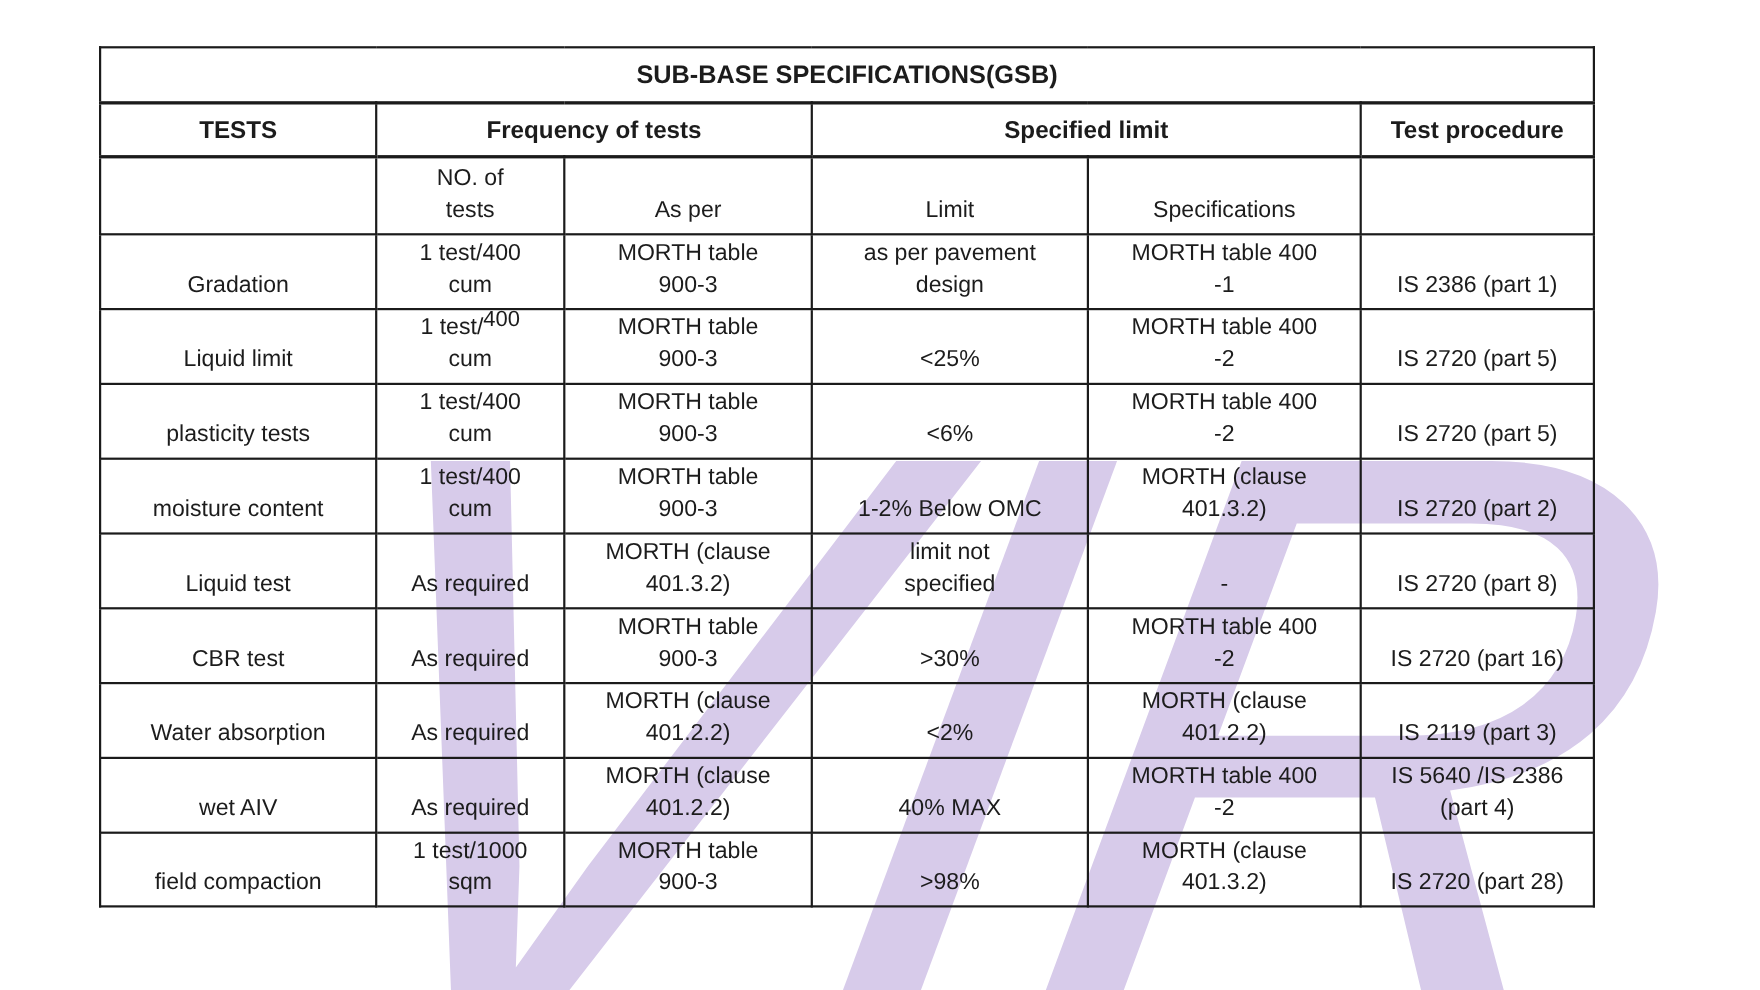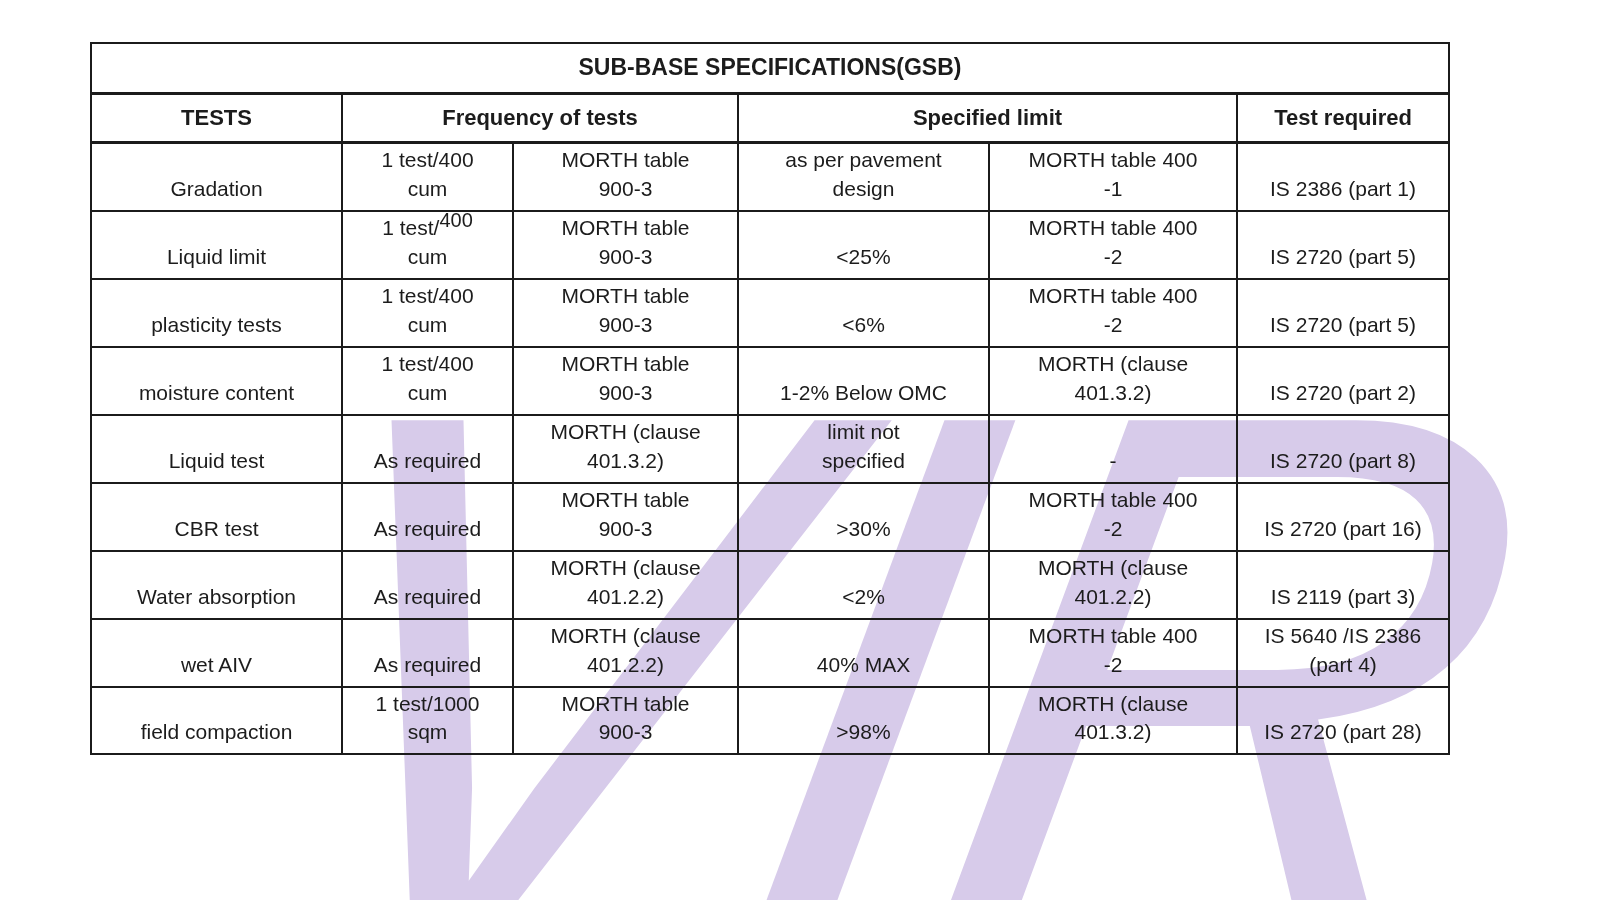--- a/index.html
+++ b/index.html
@@ -93,21 +93,30 @@
     <col style="width:212px">
   </colgroup>
   <thead>
     <tr class="title-row">
       <th colspan="6">SUB-BASE SPECIFICATIONS(GSB)</th>
     </tr>
     <tr class="colhead-row">
       <th>TESTS</th>
       <th colspan="2">Frequency of tests</th>
       <th colspan="2">Specified limit</th>
-      <th>Test required</th>
+      <th>Test procedure</th>
+    </tr>
+    <tr class="subhead-row">
+      <td></td>
+      <td>NO. of
+tests</td>
+      <td>As per</td>
+      <td>Limit</td>
+      <td>Specifications</td>
+      <td></td>
     </tr>
   </thead>
   <tbody>
       <tr class="data-row">
         <td>Gradation</td>
         <td>1 test/400
 cum</td>
         <td>MORTH table
 900-3</td>
         <td>as per pavement

